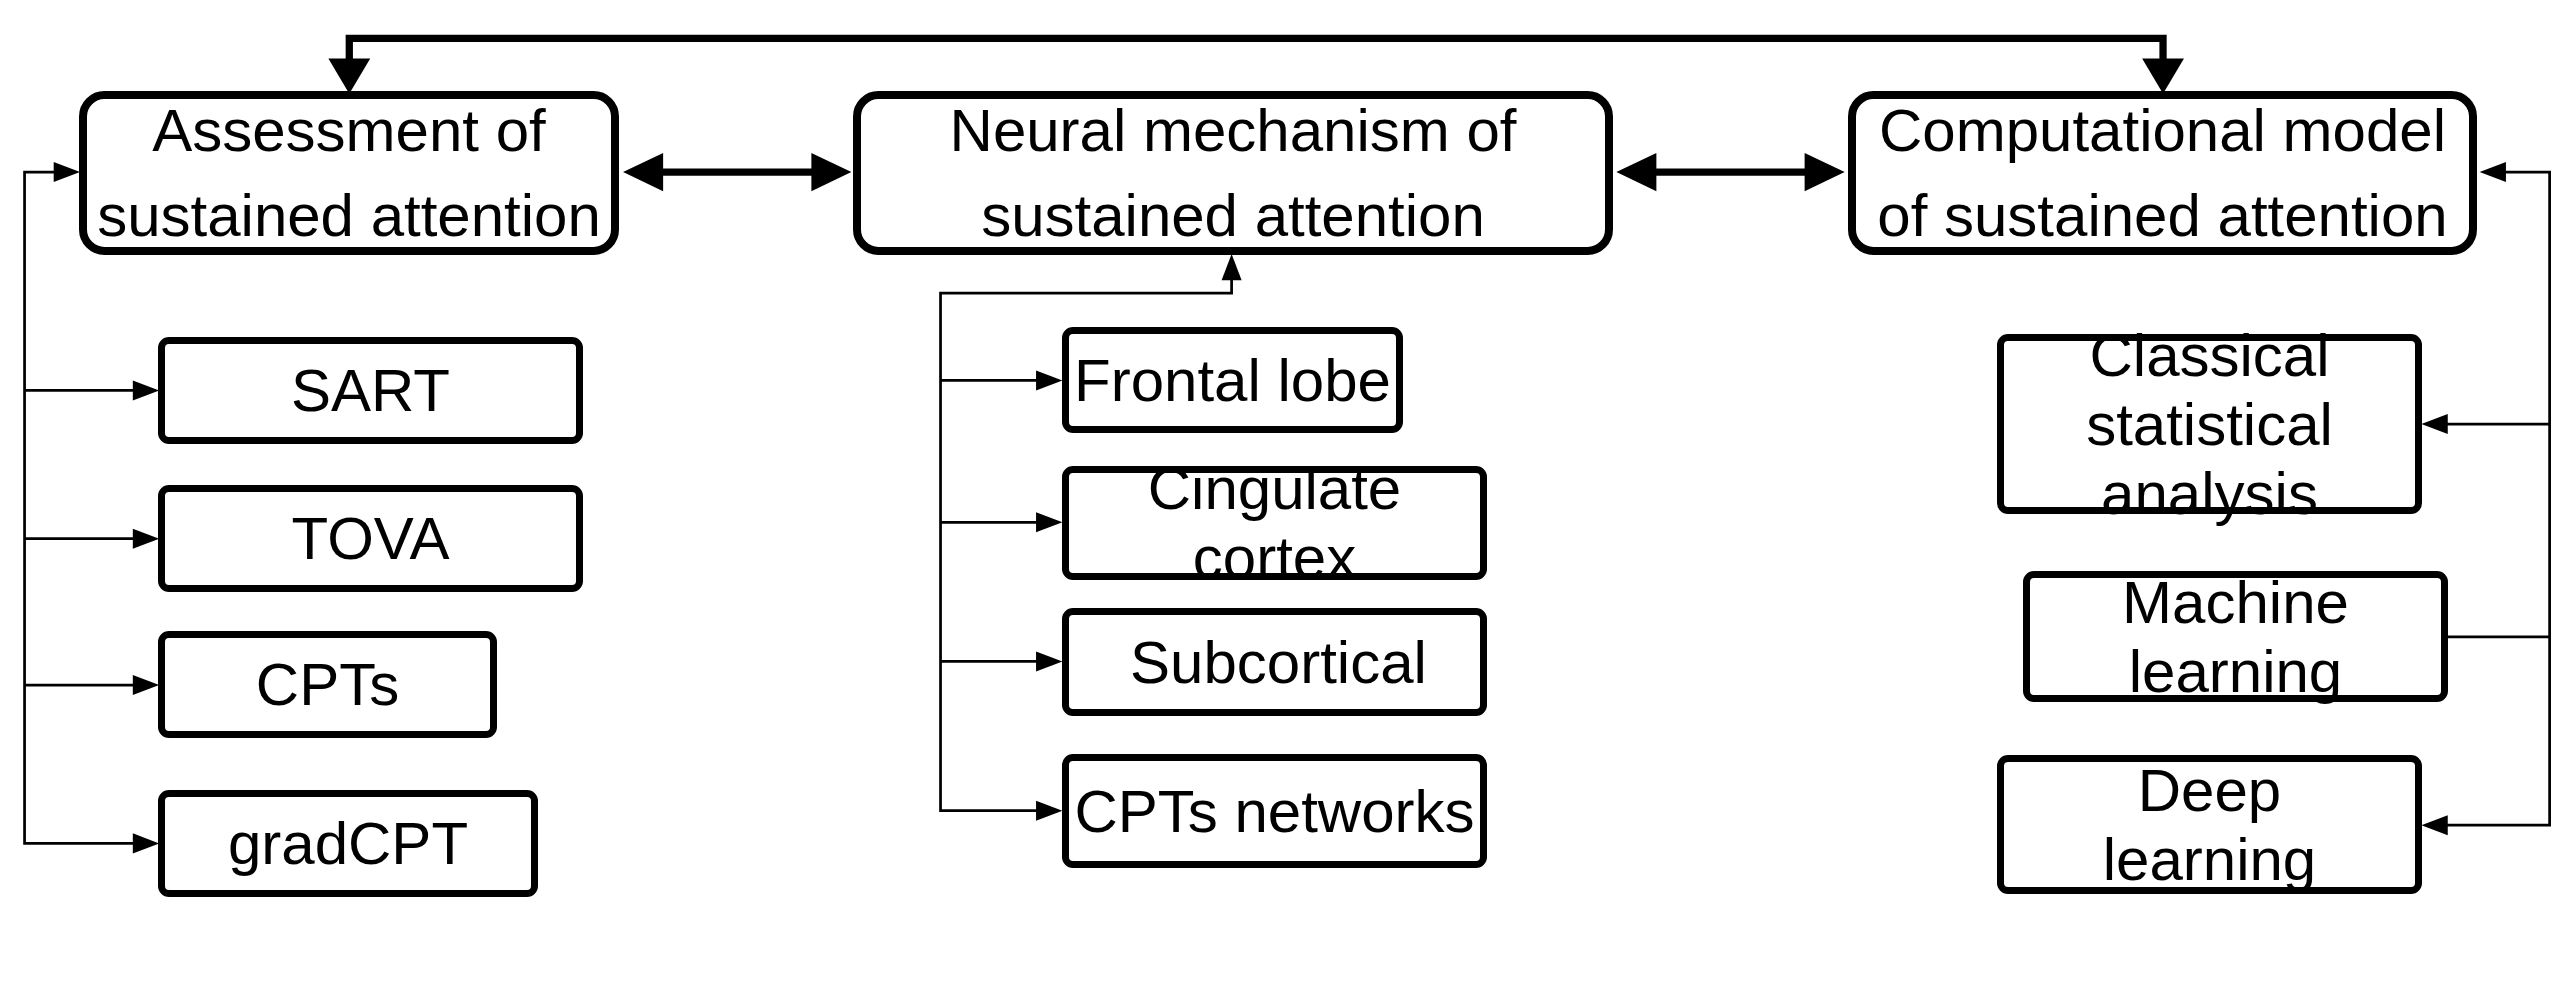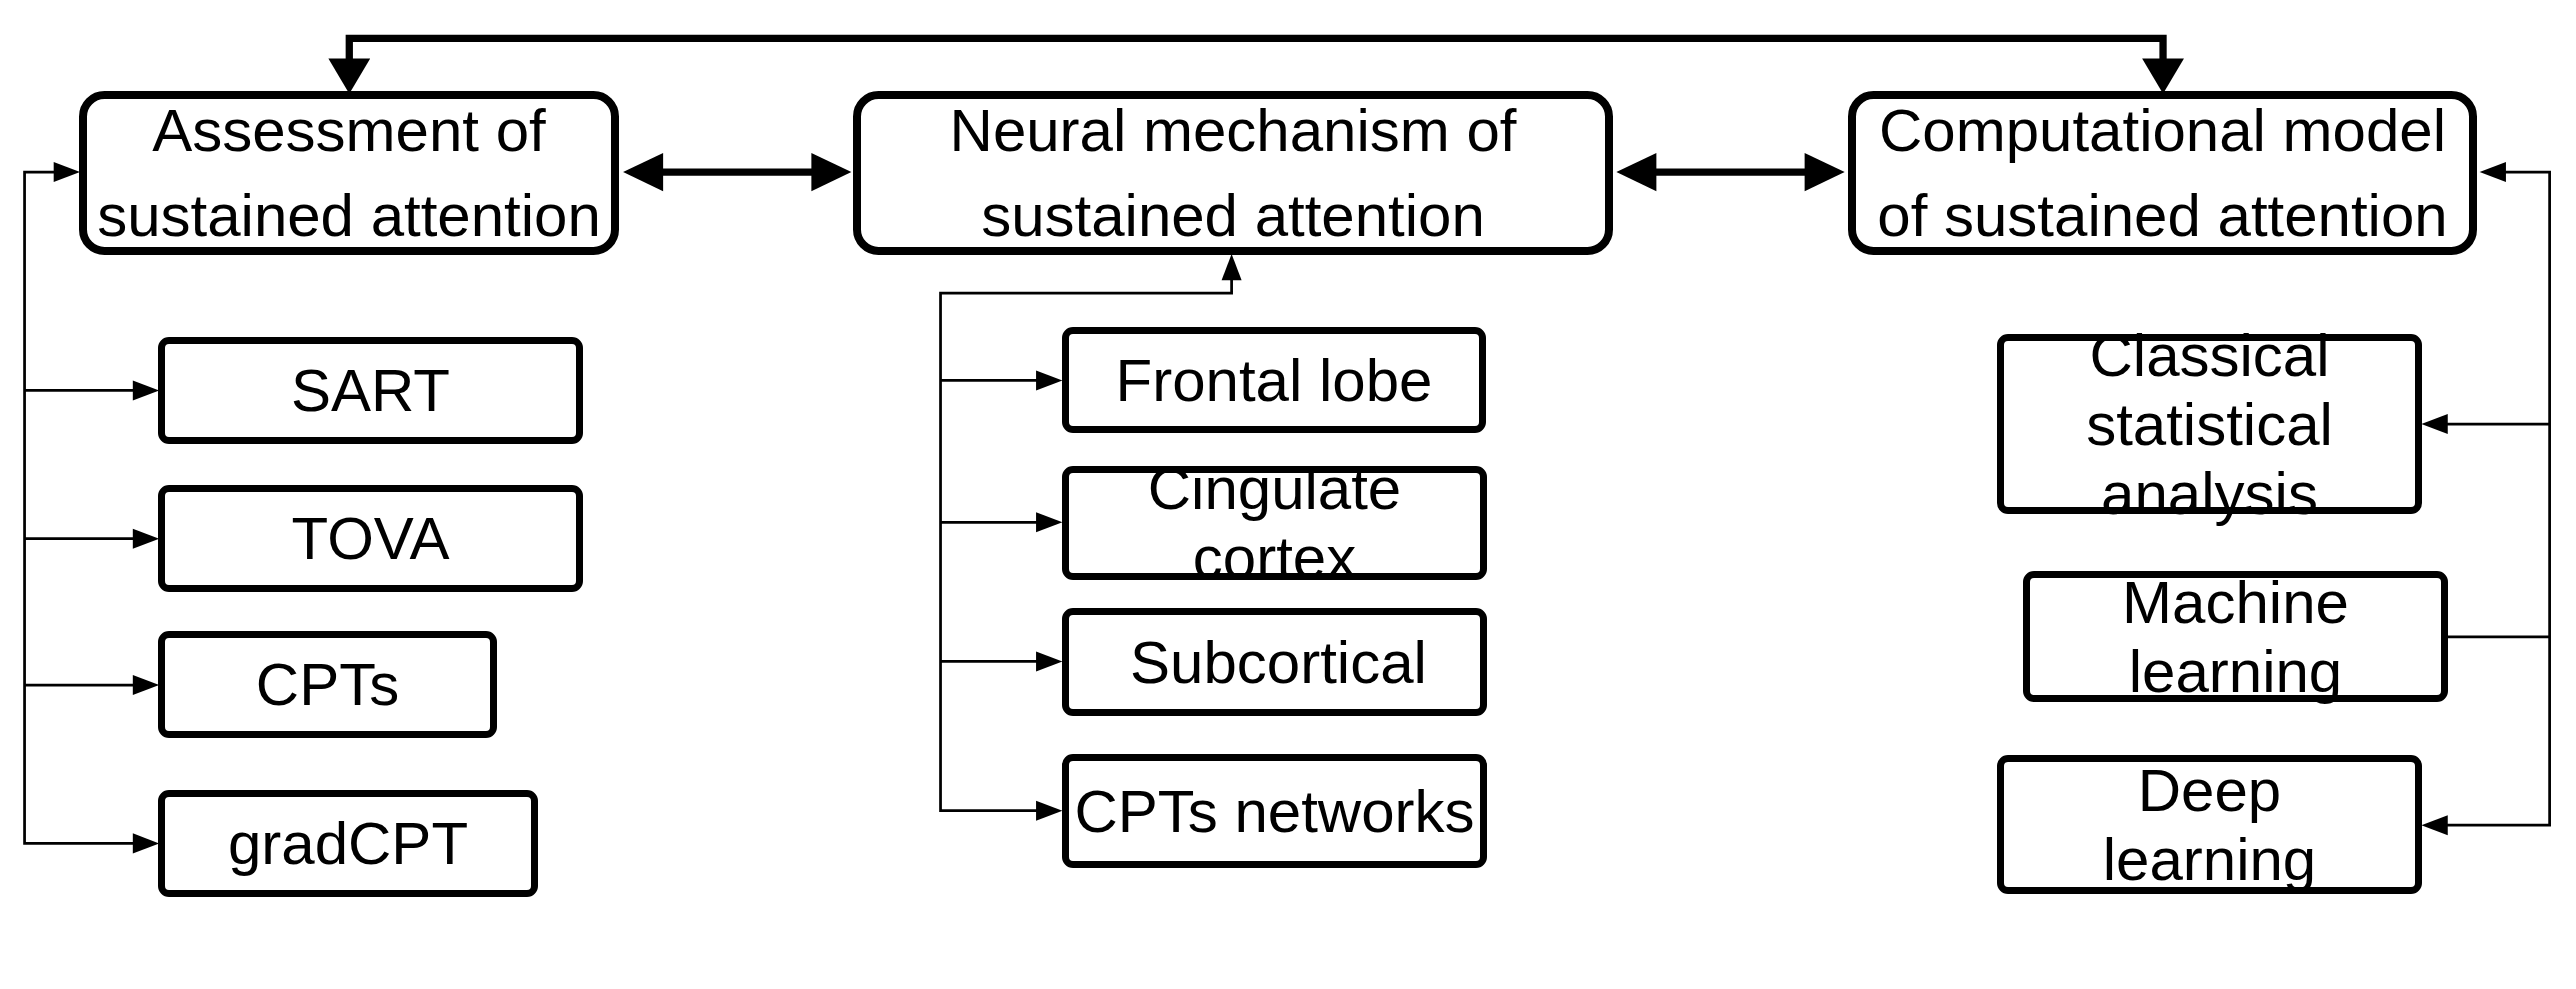--- a/index.html
+++ b/index.html
@@ -143,21 +143,21 @@
   <div class="node sub" style="left:158px; top:485px; width:425px; height:107px;">
     <span class="label">TOVA</span>
   </div>
   <div class="node sub" style="left:158px; top:631px; width:339px; height:107px;">
     <span class="label">CPTs</span>
   </div>
   <div class="node sub" style="left:158px; top:790px; width:380px; height:107px;">
     <span class="label">gradCPT</span>
   </div>
 
-  <div class="node sub" style="left:1062px; top:327px; width:424px; height:106px;">
+  <div class="node sub" style="left:1062px; top:327px; width:341px; height:106px;">
     <span class="label">Frontal lobe</span>
   </div>
   <div class="node sub" style="left:1062px; top:466px; width:425px; height:114px;">
     <span class="label">Cingulate
 cortex</span>
   </div>
   <div class="node sub" style="left:1062px; top:608px; width:425px; height:108px;padding-left:8px;">
     <span class="label">Subcortical</span>
   </div>
   <div class="node sub" style="left:1062px; top:754px; width:425px; height:114px;">

